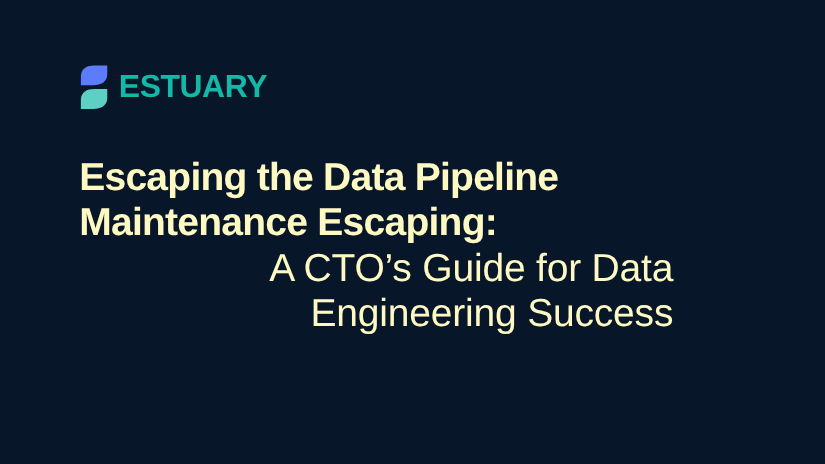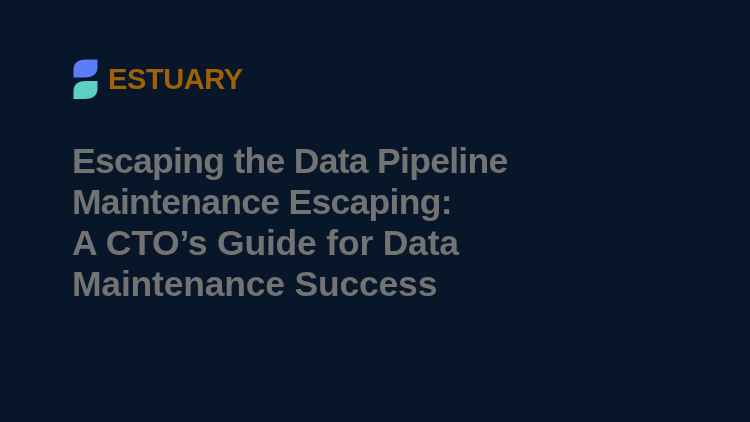--- a/index.html
+++ b/index.html
@@ -30,43 +30,43 @@
   
   #logo {
     position:absolute;
     left:72px; top:58px;
     display:flex;
     align-items:center;
     gap:9px;
   }
   #logo-mark { width:27px; height:43px; display:block; flex:none; }
   #logo-word {
-    color:#a16207;
+    color:#14b8a6;
     font-size:29px;
     font-weight:bold;
     letter-spacing:-0.4px;
     line-height:1;
     white-space:nowrap;
   }
 
   
   #headline {
     position:absolute;
     left:72px; top:141px;
     width:540px;
   }
   .hl-line {
-    color:#737373;
+    color:#fef9c3;
     font-size:35.5px;
     line-height:41px;
     letter-spacing:-0.7px;
     white-space:nowrap;
   }
   .hl-line.bold { font-weight:bold; }
-  .hl-line.light { font-weight:bold; letter-spacing:-0.2px; }
+  .hl-line.light { font-weight:normal; letter-spacing:-0.2px;text-align:right; }
 </style>
 </head>
 <body>
 
 <div id="card">
 
   <div id="artwork">
     <svg viewBox="0 0 330 422" preserveAspectRatio="none" aria-hidden="true">
       <defs>
 
@@ -207,16 +207,16 @@
       <path d="M1.5 11.5 C 1.5 4.2 7.2 1.5 13.5 1.5 L 25.5 1.5 L 25.5 9.5 C 25.5 16.5 19.5 19.5 13 19.5 L 1.5 19.5 Z" fill="#5c7cfa"></path>
       <path d="M1.5 33.0 C 1.5 25.7 7.2 23.0 13.5 23.0 L 25.5 23.0 L 25.5 31.0 C 25.5 38.0 19.5 41.0 13 41.0 L 1.5 41.0 Z" fill="#5ecfc4"></path>
     </svg>
     <span id="logo-word">ESTUARY</span>
   </div>
 
   <div id="headline">
     <div class="hl-line bold">Escaping the Data Pipeline</div>
     <div class="hl-line bold">Maintenance Escaping:</div>
     <div class="hl-line light">A CTO’s Guide for Data</div>
-    <div class="hl-line light">Maintenance Success</div>
+    <div class="hl-line light">Engineering Success</div>
   </div>
 
 </div>
 
 </body></html>

